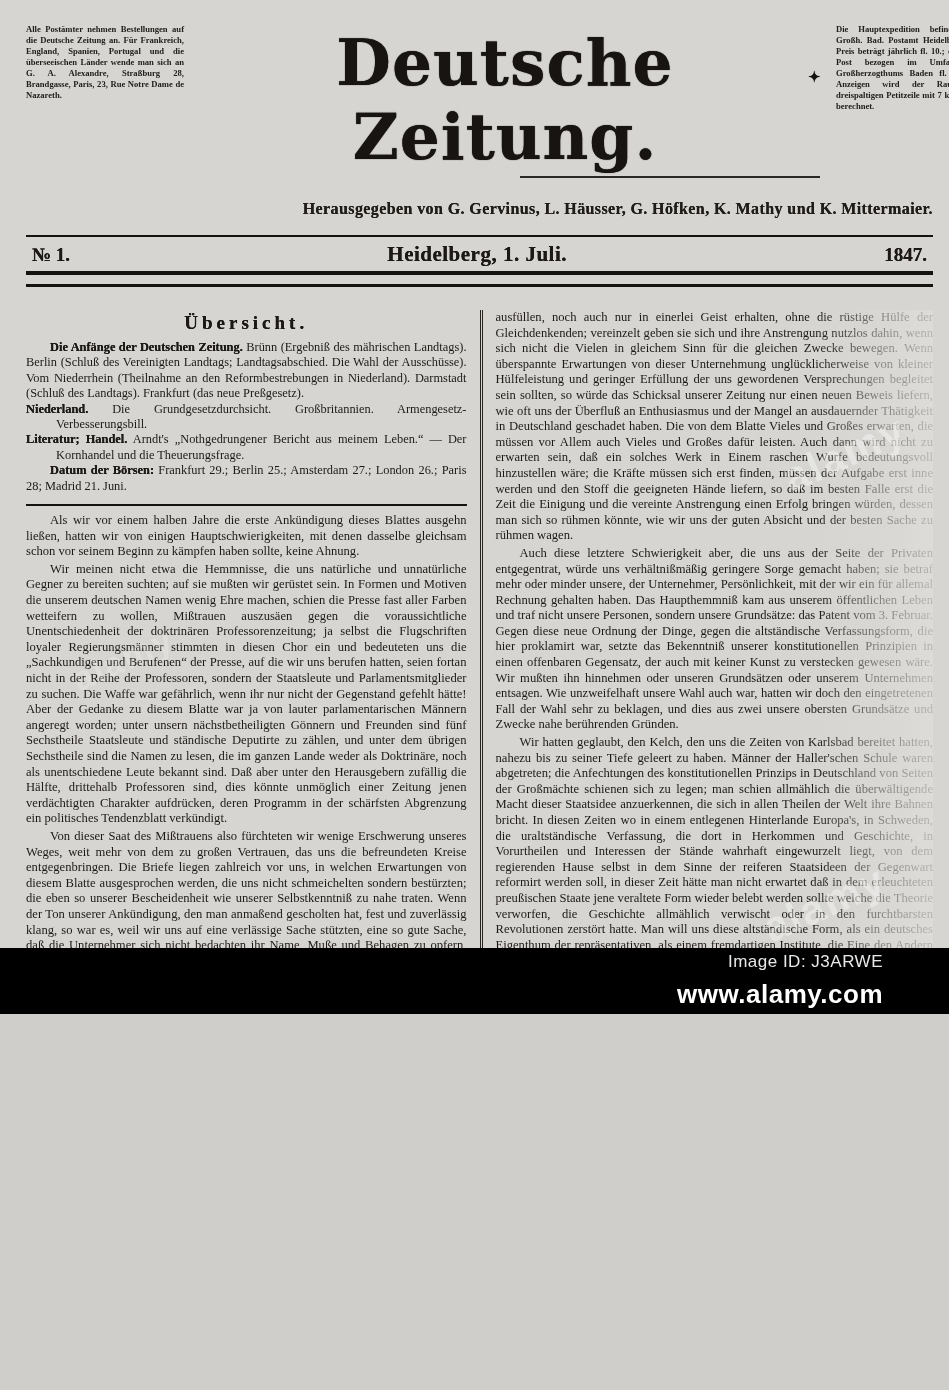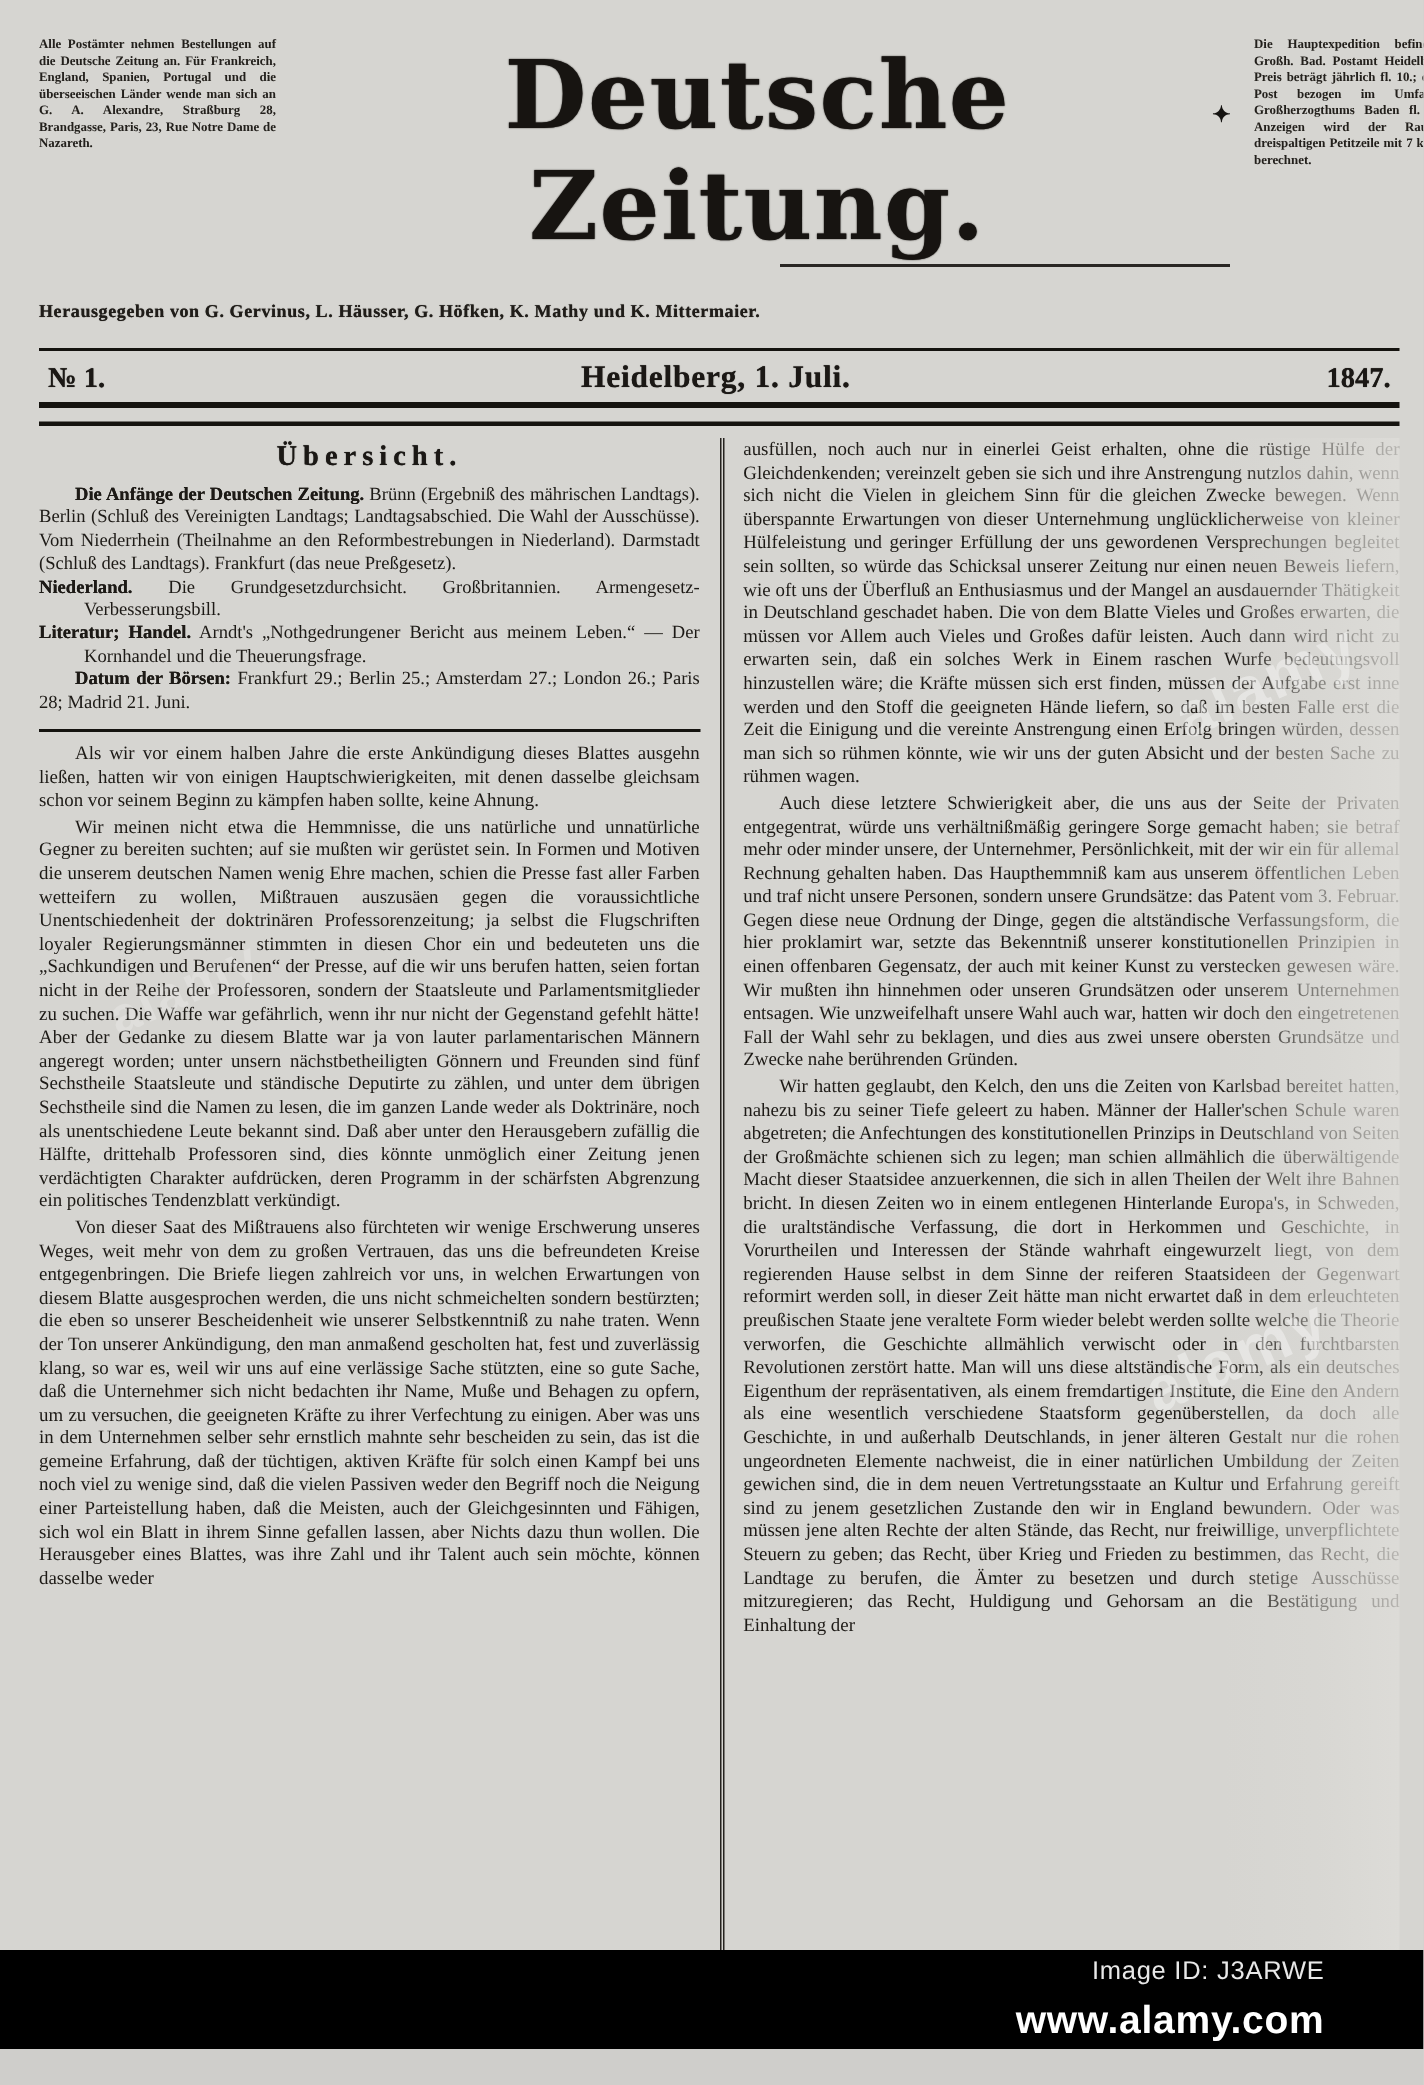--- a/index.html
+++ b/index.html
@@ -2,51 +2,51 @@
 <html><head>
 <meta charset="utf-8">
 <style>
   html,body{margin:0;padding:0;}
   body{
     width:949px;height:1390px;overflow:hidden;
     background:#cfcecb;
     font-family:"Liberation Serif","DejaVu Serif",serif;
     color:#1b1815;
   }
-  .scan{position:relative;width:949px;height:1300px;background:#d6d5d1;overflow:hidden;}
+  .scan{position:relative;width:949px;height:948px;background:#d6d5d1;overflow:hidden;}
   .paper{position:absolute;left:26px;top:8px;right:16px;bottom:0;}
 
   
   .hdr{display:grid;grid-template-columns:158px 1fr 158px;column-gap:6px;padding-top:16px;}
   .notice{font-size:8.6px;line-height:1.28;font-weight:bold;text-align:justify;color:#23201c;}
   .notice.right{position:relative;padding-left:10px;}
   .ornament{position:absolute;left:-18px;top:44px;font-size:15px;color:#141210;}
   .title-wrap{text-align:center;padding-top:2px;}
   .title{
     font-size:63px;font-weight:bold;letter-spacing:1px;margin:0;
     font-family:"DejaVu Serif",serif;color:#171411;
     text-shadow:0 0 1px #171411;
   }
   .title-underline{width:300px;height:2px;background:#2a2724;margin:2px auto 0 auto;margin-left:330px;}
   .editors{
-    text-align:left;font-weight:bold;font-size:12px;letter-spacing:.4px;
+    text-align:right;font-weight:bold;font-size:16px;letter-spacing:.4px;
     margin-top:22px;color:#201d19;text-shadow:0 0 .5px #201d19;
   }
 
   
   .rule-thin{height:2px;background:#15130f;margin-top:17px;}
   .masthead{display:flex;align-items:baseline;justify-content:space-between;padding:5px 6px 4px 6px;}
   .mh{font-weight:bold;text-shadow:0 0 .5px #171411;}
   .mh-no{font-size:19px;}
   .mh-place{font-size:21px;letter-spacing:.5px;}
   .mh-year{font-size:19px;}
   .rule-thick{height:9px;border-top:4px solid #15130f;border-bottom:3px solid #15130f;}
 
   
-  .columns{display:flex;height:1016px;overflow:hidden;margin-top:8px;}
+  .columns{display:flex;height:1016px;overflow:hidden;margin-top:23px;}
   .col{width:50%;box-sizing:border-box;position:relative;}
   .col.left{padding-right:13px;}
   .col.right{padding-left:13px;border-left:3px double #26231f;}
   .col p{margin:0 0 2px 0;font-size:12.6px;line-height:15.6px;text-align:justify;
          text-indent:24px;color:#1d1a16;}
   .col p.noindent{text-indent:0;}
 
   h2.overview-h{
     text-align:center;font-size:19px;font-weight:bold;letter-spacing:4px;
     margin:2px 0 6px 0;text-shadow:0 0 .5px #171411;

